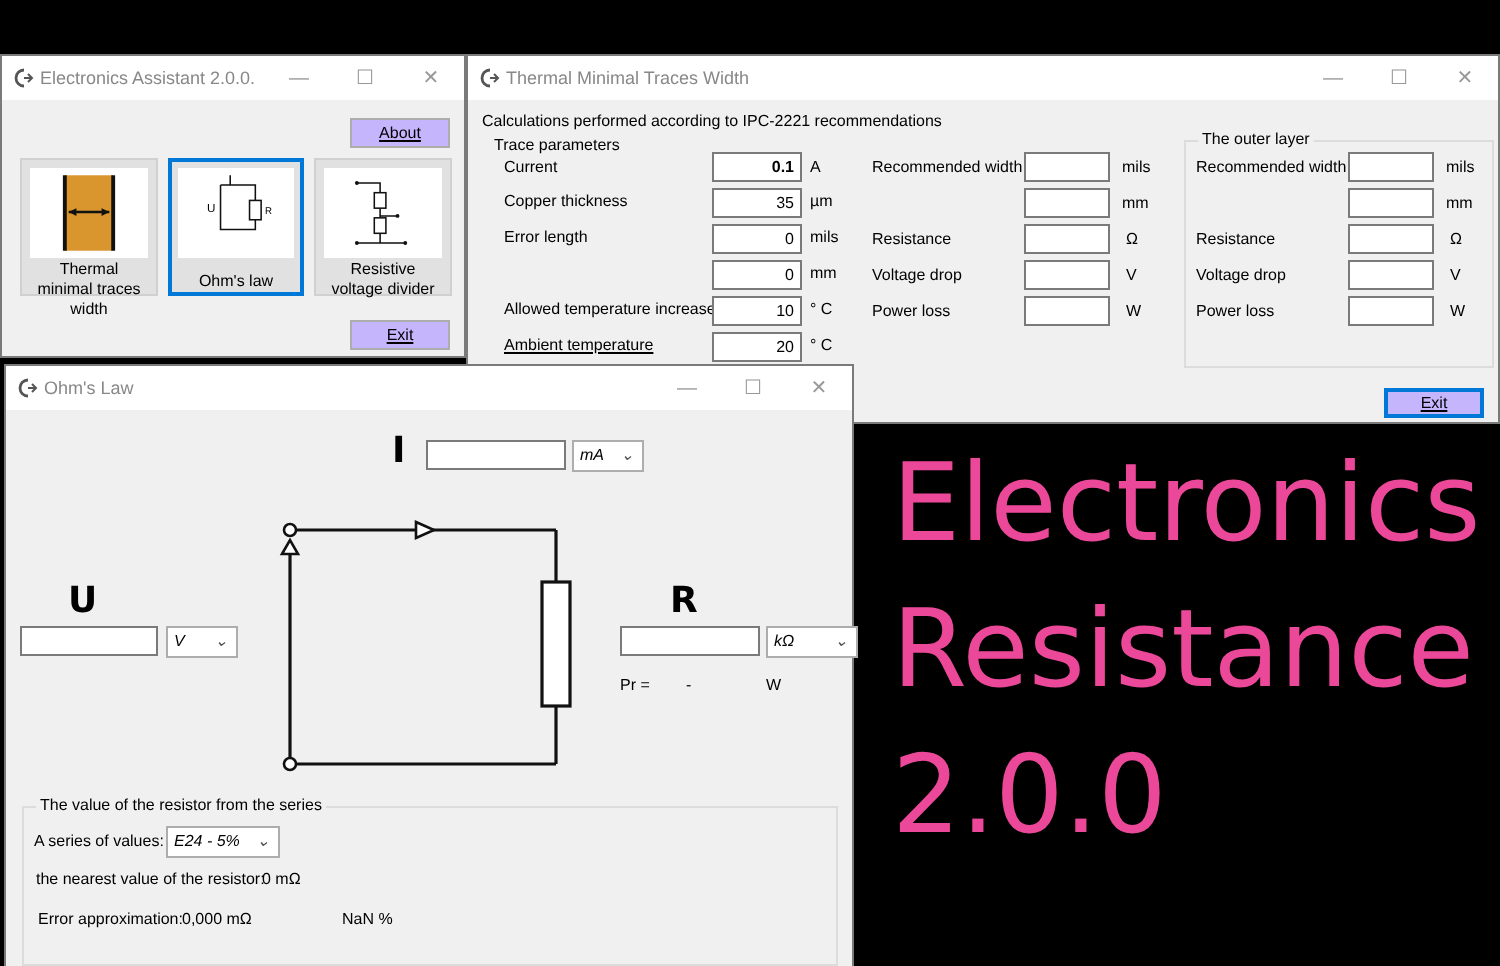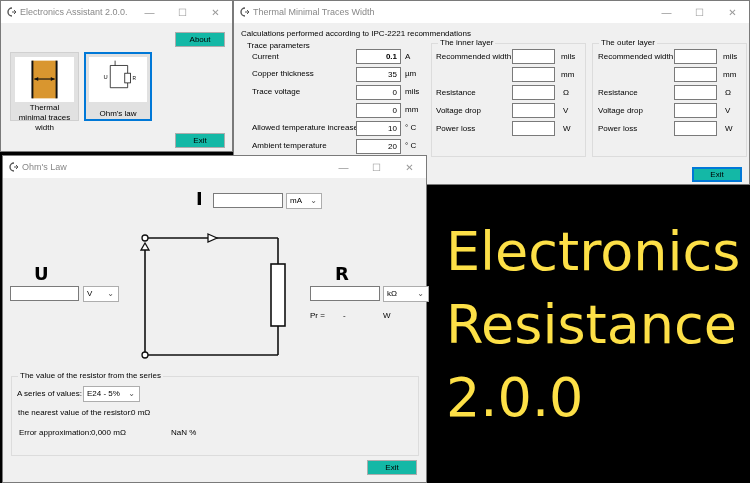--- a/index.html
+++ b/index.html
@@ -1,54 +1,54 @@
 <!DOCTYPE html>
 <html><head>
 <meta charset="utf-8">
 <style>
   html, body { margin:0; padding:0; }
   body {
     width:750px; height:483px; position:relative; overflow:hidden;
     background:#000; font-family:"Liberation Sans", sans-serif; font-size:8px; color:#000;
   }
   .win {
-    position:absolute; background:#f0f0f0; border:1px solid #7a7a7a; box-sizing:border-box;
+    position:absolute; background:#f0f0f0; border:1px solid #7a7a7a; box-sizing:border-box;margin-top:27px;
   }
   .titlebar {
     height:22px; background:#fff; display:flex; align-items:center; position:relative;
   }
   .titlebar .app-icon { width:10px; height:10px; margin-left:6px; margin-right:3px; }
   .titlebar .title { color:#888; font-size:9px; white-space:nowrap; }
   .titlebar .ctrls { position:absolute; right:0; top:0; display:flex; height:22px; }
   .titlebar .ctrl { width:33px; height:22px; display:flex; align-items:center; justify-content:center; color:#999; font-size:10px; }
   .btn {
-    position:absolute; background:#14b8a6; border:1px solid #adadad; box-sizing:border-box;
-    display:flex; align-items:center; justify-content:center; font-size:8px; color:#000;
+    position:absolute; background:#c4b5fd; border:1px solid #adadad; box-sizing:border-box;
+    display:flex; align-items:center; justify-content:center; font-size:8px; color:#000;text-decoration:underline;
   }
   .btn.focus { border:1px solid #0078d7; box-shadow: inset 0 0 0 1px #0078d7; }
   .lbl { position:absolute; font-size:8px; white-space:nowrap; color:#000; }
   .inp {
     position:absolute; background:#fff; border:1px solid #7a7a7a; box-sizing:border-box;
     font-size:8px; text-align:right; padding-right:3px; line-height:13px; height:15px;
   }
   .grp { position:absolute; border:1px solid #dcdcdc; box-sizing:border-box; }
   .grp-title { position:absolute; top:-6px; left:6px; background:#f0f0f0; padding:0 2px; font-size:8px; }
   .sel {
     position:absolute; background:#fff; border:1px solid #adadad; box-sizing:border-box; height:16px;
-    font-size:8px; line-height:14px; padding-left:3px;
+    font-size:8px; line-height:14px; padding-left:3px;font-style:italic;
   }
   .sel .chev { position:absolute; right:4px; top:0; font-size:8px; color:#555; }
   .tile {
     position:absolute; background:#e1e1e1; border:1px solid #d0d0d0; box-sizing:border-box;
   }
   .tile .pic { position:absolute; left:4px; top:4px; right:4px; height:45px; background:#fff; }
   .tile .cap { position:absolute; left:0; right:0; top:50px; text-align:center; font-size:8px; line-height:10px; }
   .big-letter { position:absolute; font-size:18px; font-weight:bold; font-family:"DejaVu Sans", sans-serif; }
   .splash {
-    position:absolute; left:446px; top:215px; color:#fde047; font-family:"DejaVu Sans", sans-serif;
+    position:absolute; left:446px; top:215px; color:#ec4899; font-family:"DejaVu Sans", sans-serif;
     font-size:54px; line-height:73px; font-weight:normal; letter-spacing:0;
   }
 </style>
 </head>
 <body>
 
 <div class="win" style="left:0;top:0;width:233px;height:152px;">
   <div class="titlebar">
     <svg class="app-icon" viewBox="0 0 10 10">
         <path d="M5 1 A4 4 0 1 0 5 9" fill="none" stroke="#555" stroke-width="1.4"></path>
@@ -80,20 +80,34 @@
       <svg width="100%" height="100%" viewBox="0 0 60 45">
           <path d="M22 8 H40 V16 M40 26 V31 H22 V8" fill="none" stroke="#111" stroke-width="0.8"></path>
           <rect x="37" y="16" width="6" height="10" fill="#fff" stroke="#111" stroke-width="0.8"></rect>
           <line x1="27" y1="3" x2="27" y2="8" stroke="#111" stroke-width="0.8"></line>
           <text x="15" y="22" font-size="6" font-family="Liberation Sans, sans-serif">U</text>
           <text x="45" y="23" font-size="5" font-family="Liberation Sans, sans-serif">R</text>
         </svg>
     </div>
     <div class="cap" style="top:56px;">Ohm's law</div>
   </div>
+  <div class="tile" style="left:156px;top:51px;width:69px;height:69px;">
+    <div class="pic">
+      <svg width="100%" height="100%" viewBox="0 0 61 45">
+          <path d="M17 7 H29 V12 M29 20 V25 M29 33 V38 H17 M29 38 H42 M29 24 H38" fill="none" stroke="#111" stroke-width="0.8"></path>
+          <rect x="26" y="12" width="6" height="8" fill="#fff" stroke="#111" stroke-width="0.8"></rect>
+          <rect x="26" y="25" width="6" height="8" fill="#fff" stroke="#111" stroke-width="0.8"></rect>
+          <circle cx="17" cy="7" r="1" fill="#111"></circle>
+          <circle cx="17" cy="38" r="1" fill="#111"></circle>
+          <circle cx="42" cy="38" r="1" fill="#111"></circle>
+          <circle cx="38" cy="24" r="1" fill="#111"></circle>
+        </svg>
+    </div>
+    <div class="cap" style="padding:0 4px;">Resistive voltage divider</div>
+  </div>
   <div class="btn" style="left:174px;top:132px;width:50px;height:15px;">Exit</div>
 </div>
 
 <div class="win" style="left:233px;top:0;width:517px;height:185px;">
   <div class="titlebar">
     <svg class="app-icon" viewBox="0 0 10 10">
         <path d="M5 1 A4 4 0 1 0 5 9" fill="none" stroke="#555" stroke-width="1.4"></path>
         <path d="M5 5 H9 M7 3 L9 5 L7 7" fill="none" stroke="#555" stroke-width="1"></path>
       </svg>
     <span class="title">Thermal Minimal Traces Width</span>
@@ -109,38 +123,35 @@
     <div class="lbl" style="left:6px;top:-4px;">Trace parameters</div>
   </div>
   <div class="lbl" style="left:18px;top:51px;">Current</div>
   <div class="inp" style="left:122px;top:48px;width:45px;font-weight:bold;">0.1</div>
   <div class="lbl" style="left:171px;top:51px;">A</div>
 
   <div class="lbl" style="left:18px;top:68px;">Copper thickness</div>
   <div class="inp" style="left:122px;top:66px;width:45px;">35</div>
   <div class="lbl" style="left:171px;top:68px;text-align:center;">µm</div>
 
-  <div class="lbl" style="left:18px;top:86px;">Trace voltage</div>
+  <div class="lbl" style="left:18px;top:86px;">Error length</div>
   <div class="inp" style="left:122px;top:84px;width:45px;">0</div>
   <div class="lbl" style="left:171px;top:86px;">mils</div>
 
   <div class="inp" style="left:122px;top:102px;width:45px;">0</div>
   <div class="lbl" style="left:171px;top:104px;">mm</div>
 
   <div class="lbl" style="left:18px;top:122px;">Allowed temperature increase</div>
   <div class="inp" style="left:122px;top:120px;width:45px;">10</div>
   <div class="lbl" style="left:171px;top:122px;">° C</div>
 
-  <div class="lbl" style="left:18px;top:140px;">Ambient temperature</div>
+  <div class="lbl" style="left:18px;top:140px;text-decoration:underline;">Ambient temperature</div>
   <div class="inp" style="left:122px;top:138px;width:45px;">20</div>
   <div class="lbl" style="left:171px;top:140px;">° C</div>
 
-  <div class="grp" style="left:197px;top:42px;width:155px;height:114px;">
-    <div class="grp-title">The inner layer</div>
-  </div>
   <div class="lbl" style="left:202px;top:51px;">Recommended width</div>
   <div class="inp" style="left:278px;top:48px;width:43px;"></div>
   <div class="lbl" style="left:327px;top:51px;">mils</div>
   <div class="inp" style="left:278px;top:66px;width:43px;"></div>
   <div class="lbl" style="left:327px;top:69px;">mm</div>
   <div class="lbl" style="left:202px;top:87px;">Resistance</div>
   <div class="inp" style="left:278px;top:84px;width:43px;"></div>
   <div class="lbl" style="left:329px;top:87px;">Ω</div>
   <div class="lbl" style="left:202px;top:105px;">Voltage drop</div>
   <div class="inp" style="left:278px;top:102px;width:43px;"></div>

